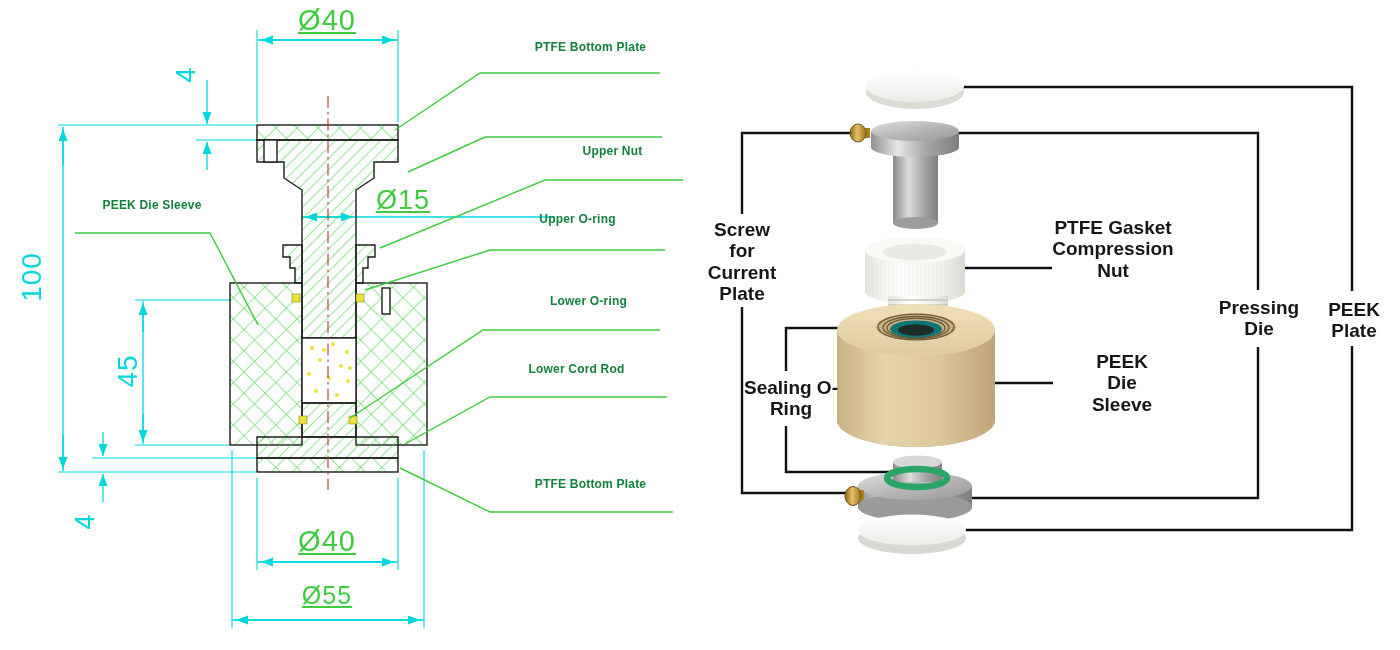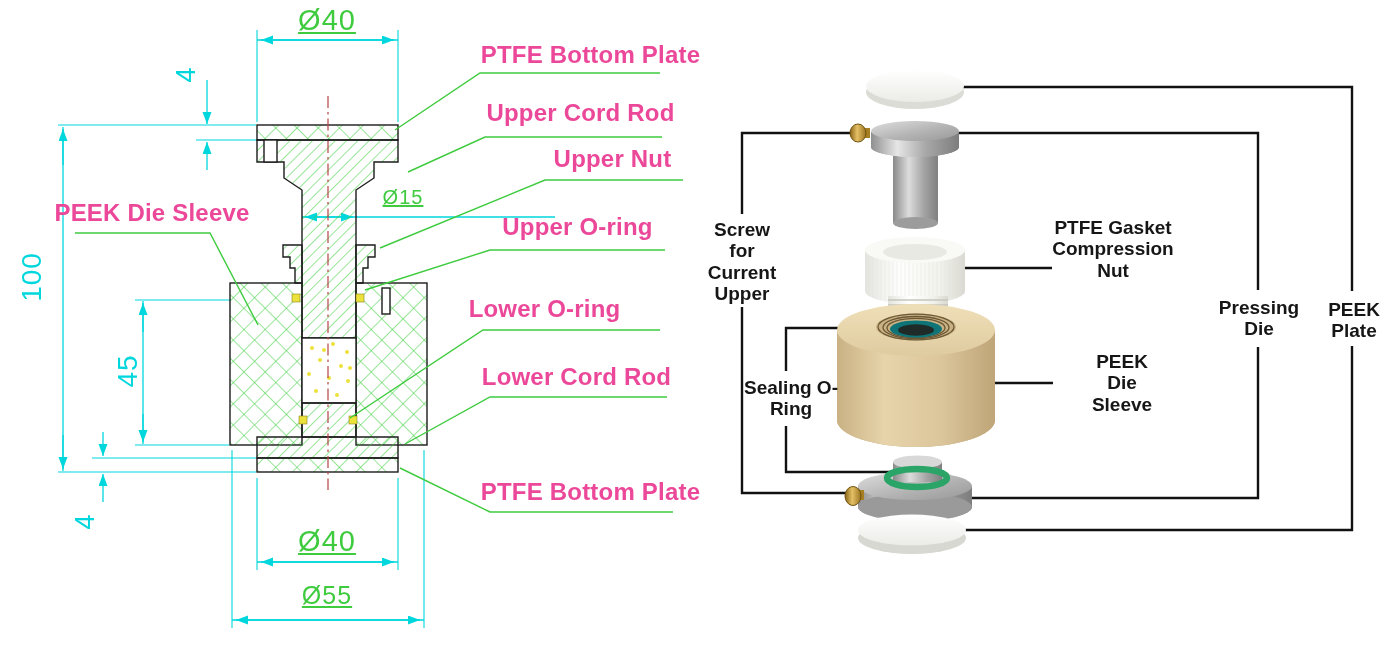--- a/index.html
+++ b/index.html
@@ -1,19 +1,19 @@
 <!DOCTYPE html>
 <html><head>
 <meta charset="utf-8">
 <style>
   html,body{margin:0;padding:0;background:#fff;}
   .stage{position:relative;width:1400px;height:650px;background:#ffffff;overflow:hidden;
          font-family:"Liberation Sans",sans-serif;}
   .stage svg{position:absolute;left:0;top:0;}
-  .lbl{position:absolute;font-weight:700;font-size:24px;color:#ec4899;
+  .lbl{position:absolute;font-weight:700;font-size:12px;color:#15803d;
        text-align:center;line-height:1.15;letter-spacing:.2px;white-space:nowrap;}
   .rlbl{position:absolute;font-weight:700;font-size:19px;color:#161616;
         text-align:center;line-height:1.13;}
   .dim{position:absolute;font-size:28px;font-weight:400;text-align:center;
        letter-spacing:1px;line-height:1;}
   .cy{color:#00d7dd;}
   .gn{color:#3ecb3e;text-decoration:underline;}
   .rot{transform:rotate(-90deg);}
 </style>
 </head>
@@ -254,37 +254,36 @@
     </g>
 
     <g>
       <ellipse cx="912" cy="538" rx="54" ry="16" fill="#d8d8d2"></ellipse>
       <ellipse cx="912" cy="530" rx="54" ry="15.5" fill="url(#gDisc)"></ellipse>
     </g>
   </g>
 </svg>
 
 <div class="lbl" style="left:468px;top:41px;width:245px">PTFE Bottom Plate</div>
-<div class="lbl" style="left:468px;top:99px;width:225px">Upper Cord Rod</div>
 <div class="lbl" style="left:465px;top:213px;width:225px">Upper O-ring</div>
 <div class="lbl" style="left:505px;top:145px;width:215px">Upper Nut</div>
-<div class="lbl" style="left:432px;top:295px;width:225px">Lower O-ring</div>
+<div class="lbl" style="left:476px;top:295px;width:225px">Lower O-ring</div>
 <div class="lbl" style="left:459px;top:363px;width:235px">Lower Cord Rod</div>
 <div class="lbl" style="left:468px;top:478px;width:245px">PTFE Bottom Plate</div>
 <div class="lbl" style="left:52px;top:199px;width:200px">PEEK Die Sleeve</div>
 
 <div class="dim gn" style="left:290px;top:6px;width:74px;font-size:29px">Ø40</div>
 <div class="dim cy rot" style="left:164px;top:61px;width:44px;font-size:27px">4</div>
 <div class="dim cy rot" style="left:0px;top:263px;width:64px">100</div>
 <div class="dim cy rot" style="left:96px;top:357px;width:64px">45</div>
 <div class="dim cy rot" style="left:53px;top:508px;width:64px;font-size:27px">4</div>
-<div class="dim gn" style="left:371px;top:187px;width:64px;font-size:20px">Ø15</div>
+<div class="dim gn" style="left:371px;top:187px;width:64px;font-size:27px">Ø15</div>
 <div class="dim gn" style="left:290px;top:527px;width:74px;font-size:29px">Ø40</div>
 <div class="dim gn" style="left:290px;top:583px;width:74px;font-size:25px">Ø55</div>
 
-<div class="rlbl" style="left:699px;top:219px;width:86px">Screw for Current Upper</div>
+<div class="rlbl" style="left:699px;top:219px;width:86px">Screw for Current Plate</div>
 <div class="rlbl" style="left:740px;top:377px;width:102px">Sealing O-Ring</div>
 <div class="rlbl" style="left:1213px;top:297px;width:92px">Pressing Die</div>
 <div class="rlbl" style="left:1049px;top:217px;width:128px">PTFE Gasket Compression Nut</div>
 <div class="rlbl" style="left:1320px;top:299px;width:68px">PEEK Plate</div>
 <div class="rlbl" style="left:1083px;top:351px;width:78px">PEEK Die Sleeve</div>
 
 </div>
 
 </body></html>

